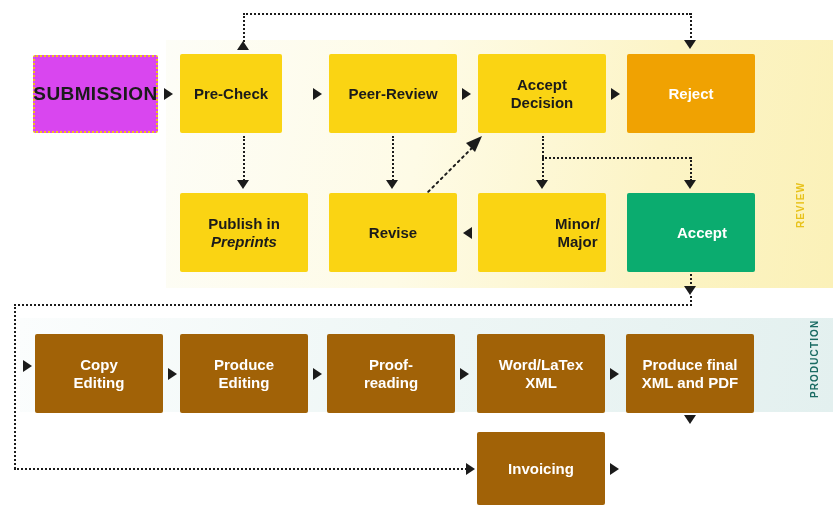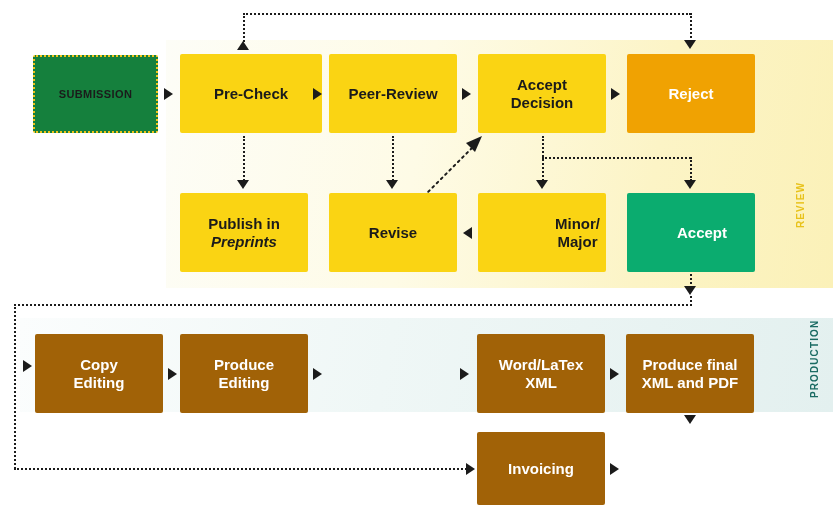--- a/index.html
+++ b/index.html
@@ -32,21 +32,21 @@
   .node{
     position:absolute;display:flex;align-items:center;justify-content:center;
     text-align:center;font-size:15px;font-weight:700;line-height:1.16;
     border-radius:2px;padding:0 6px;box-sizing:border-box;
   }
   .n-yellow{background:#fad413;color:#1b1b1b;}
   .n-orange{background:#f0a202;color:#ffffff;}
   .n-green{background:#0bac6f;color:#ffffff;}
   .n-teal{background:#a16207;color:#ffffff;}
   .n-ghost-yellow{
-    background:#15803d;color:#1b1b1b;font-size:11px;letter-spacing:.4px;
+    background:#d946ef;color:#1b1b1b;font-size:19px;letter-spacing:.4px;
     border:2px dotted #f0c419;
   }
   .n-ghost-teal{
     background:#ffffff;color:#1b1b1b;font-size:11.5px;letter-spacing:.5px;
     border:2px dotted #2f8c86;
   }
   .node em{font-style:italic;}
 
   
   .dot-h{position:absolute;height:0;border-top:2px dotted #1b1b1b;}
@@ -75,21 +75,21 @@
   <div class="dot-v" style="left:243px;top:13px;height:29px;"></div>
   <div class="ar ar-u" style="left:237px;top:41px;"></div>
   <div class="dot-v" style="left:690px;top:13px;height:29px;"></div>
   <div class="ar ar-d" style="left:684px;top:40px;"></div>
 
   <div class="node n-ghost-yellow" style="left:33px;top:55px;width:125px;height:78px;">
     <span>SUBMISSION</span>
   </div>
   <div class="ar ar-r" style="left:164px;top:88px;"></div>
 
-  <div class="node n-yellow" style="left:180px;top:54px;width:142px;height:79px;">
+  <div class="node n-yellow" style="left:180px;top:54px;width:102px;height:79px;">
     <span>Pre-Check</span>
   </div>
   <div class="ar ar-r" style="left:313px;top:88px;"></div>
 
   <div class="node n-yellow" style="left:329px;top:54px;width:128px;height:79px;">
     <span>Peer-Review</span>
   </div>
   <div class="ar ar-r" style="left:462px;top:88px;"></div>
 
   <div class="node n-yellow" style="left:478px;top:54px;width:128px;height:79px;">
@@ -163,20 +163,26 @@
   <div class="ar ar-r" style="left:168px;top:368px;"></div>
 
   <div class="node n-teal" style="left:180px;top:334px;width:128px;height:79px;">
     <span>
       <span>Produce</span><br>
       <span>Editing</span>
     </span>
   </div>
   <div class="ar ar-r" style="left:313px;top:368px;"></div>
 
+  <div class="node n-teal" style="left:327px;top:334px;width:128px;height:79px;">
+    <span>
+      <span>Proof-</span><br>
+      <span>reading</span>
+    </span>
+  </div>
   <div class="ar ar-r" style="left:460px;top:368px;"></div>
 
   <div class="node n-teal" style="left:477px;top:334px;width:128px;height:79px;">
     <span>
       <span>Word/LaTex</span><br>
       <span>XML</span>
     </span>
   </div>
   <div class="ar ar-r" style="left:610px;top:368px;"></div>
 

